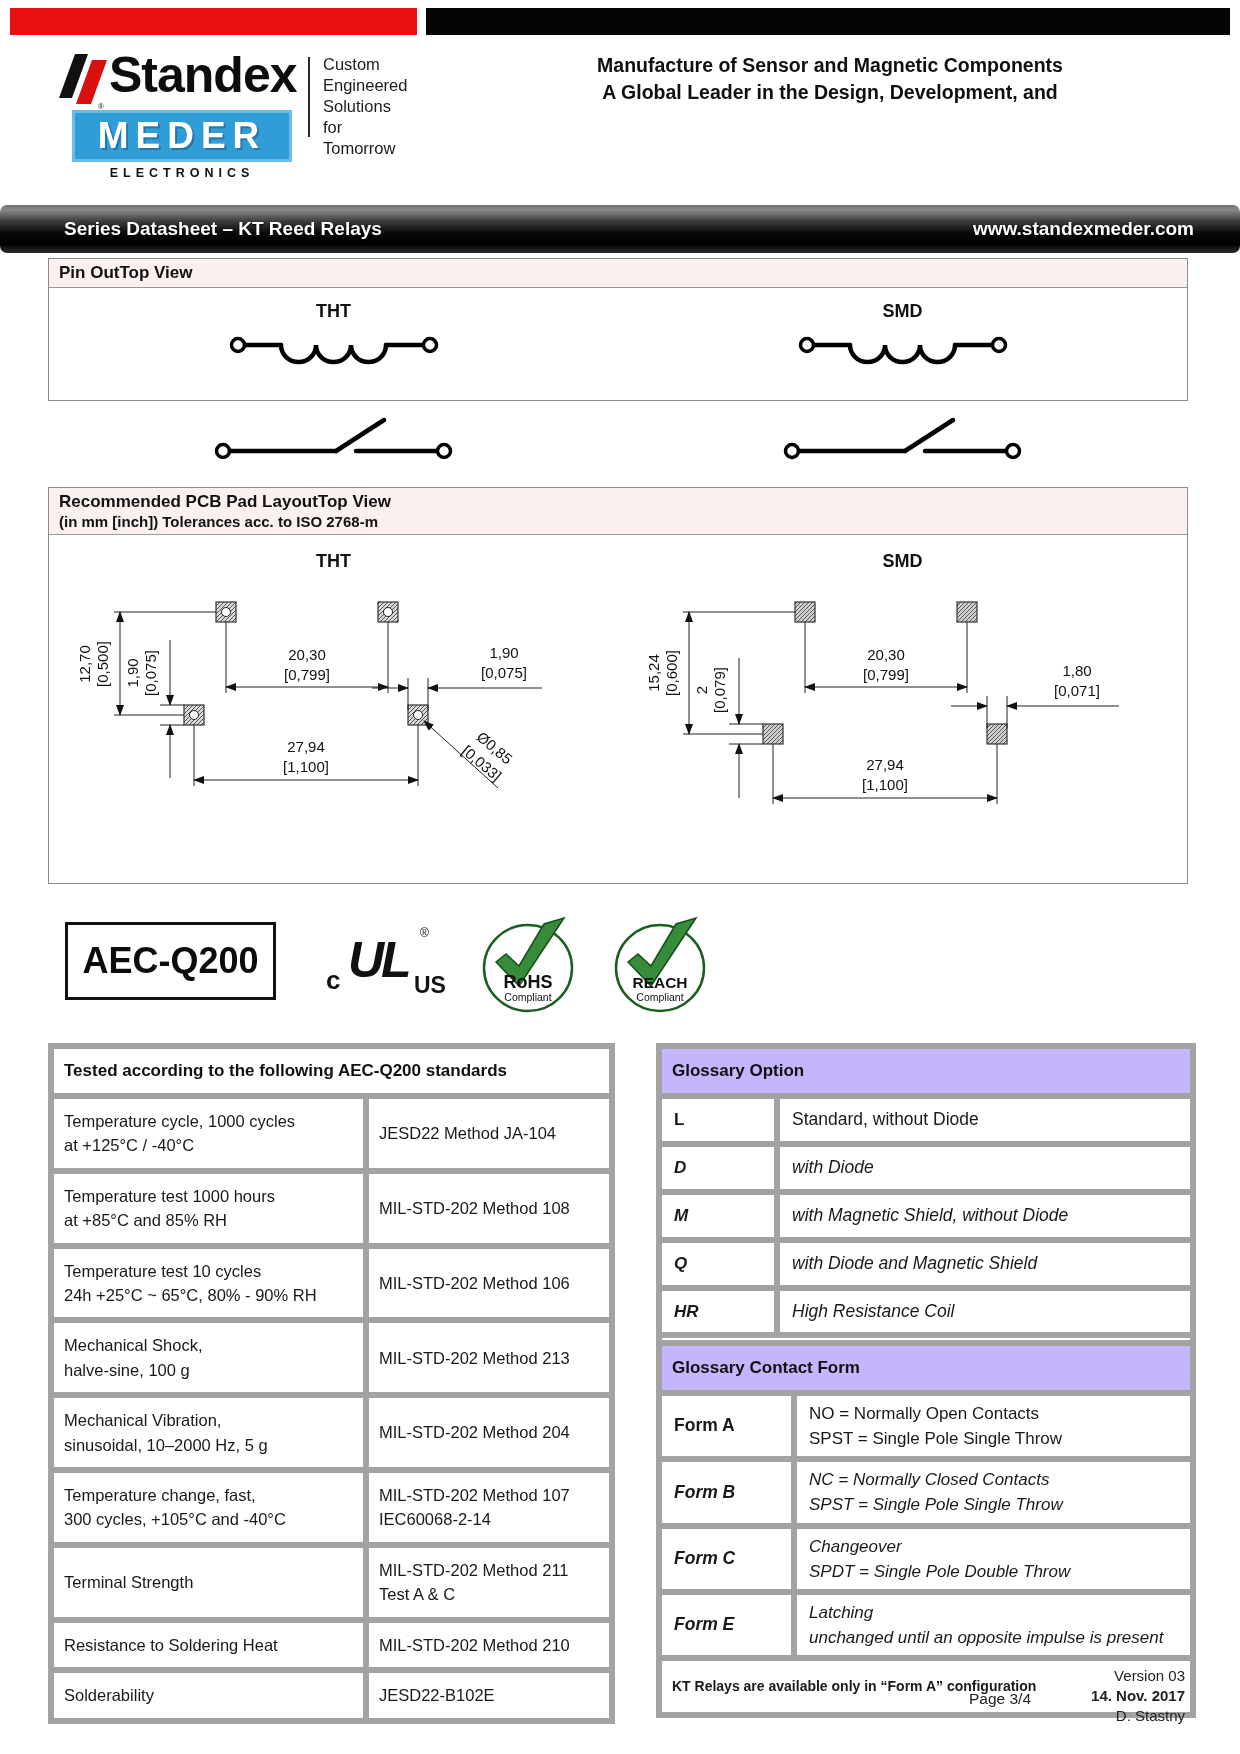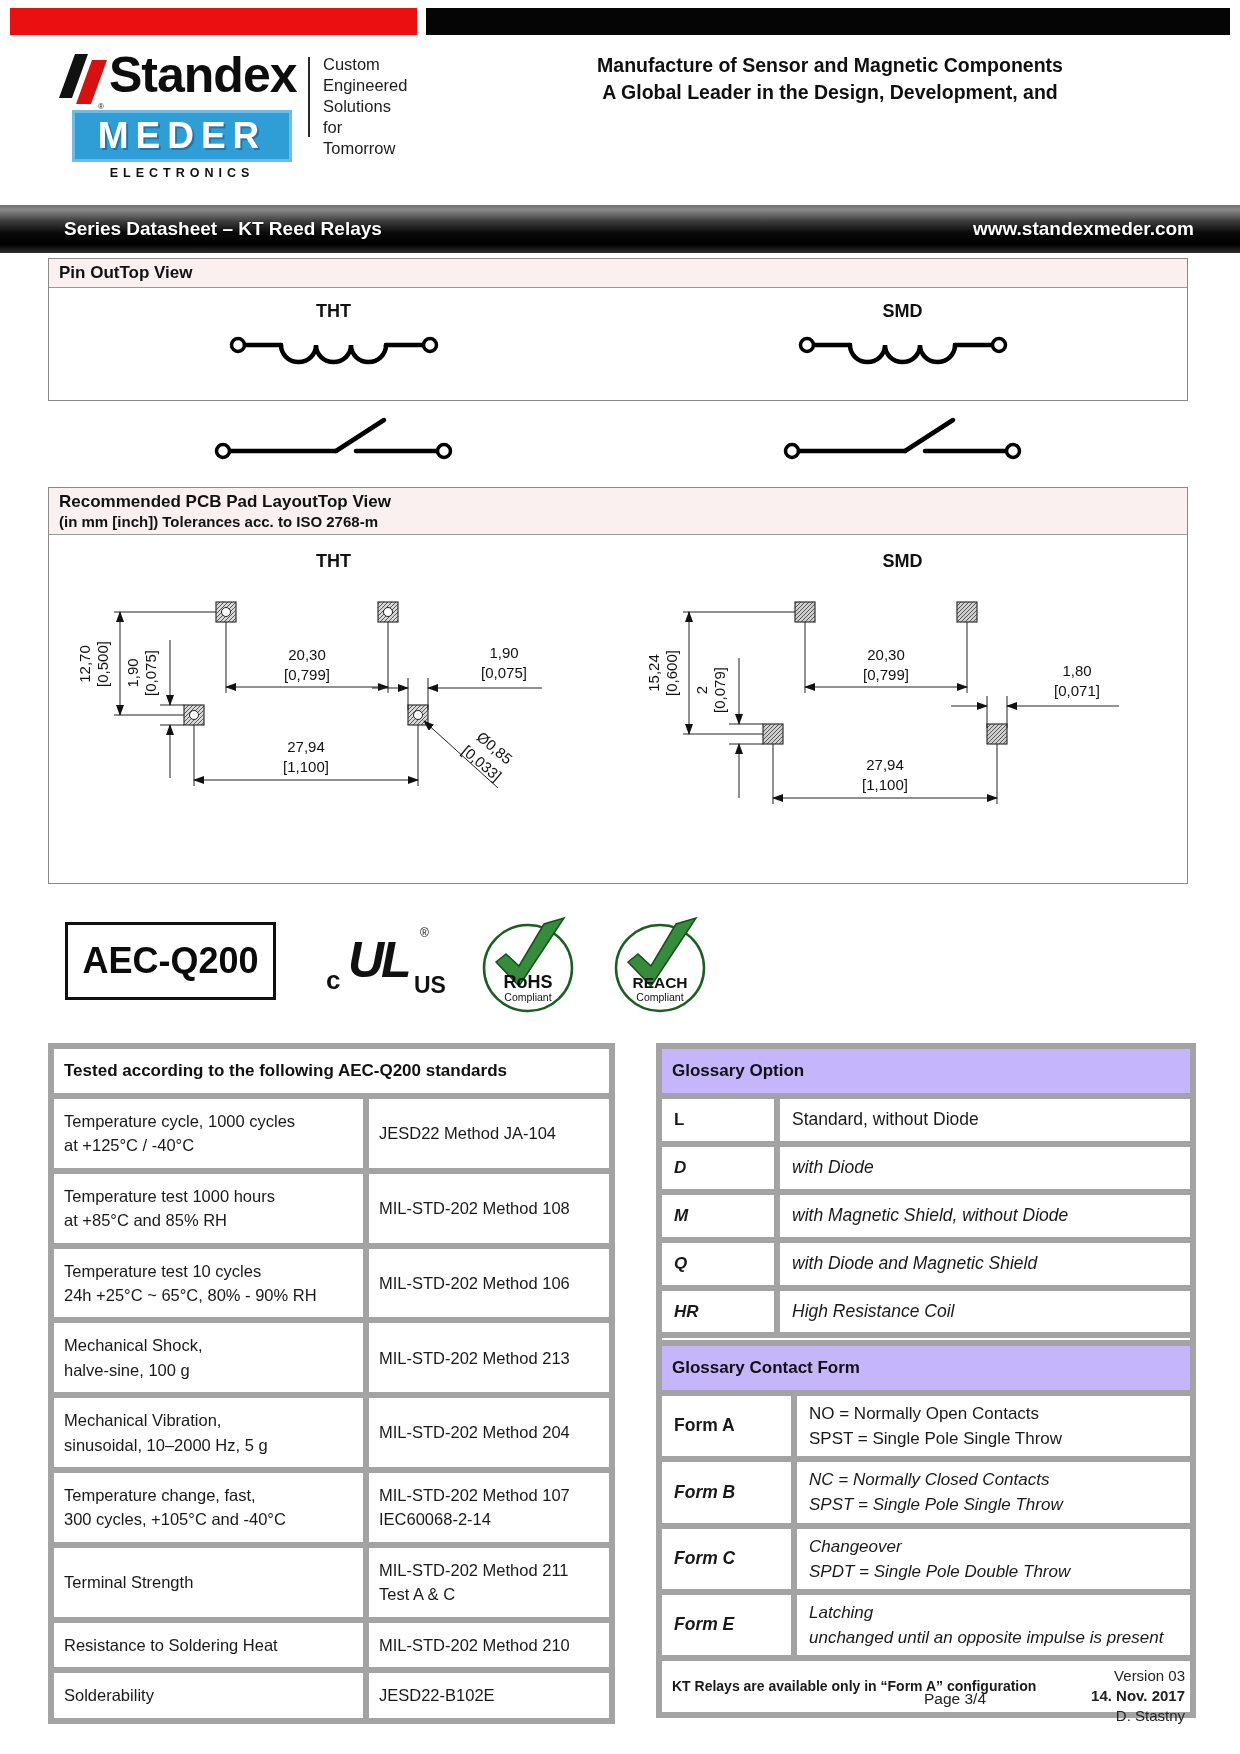--- a/index.html
+++ b/index.html
@@ -26,21 +26,21 @@
     font-size:12.5px;font-weight:700;letter-spacing:5px;color:#111;}
   .logo-divider{position:absolute;left:243px;top:5px;width:2px;height:80px;background:#2a2a2a;}
   .tagline{position:absolute;left:258px;top:2px;font-size:16.5px;line-height:21px;color:#1c1c1c;}
 
   .claim{position:absolute;left:560px;top:52px;width:540px;text-align:center;
     font-size:19.5px;font-weight:700;line-height:27px;color:#0f0f0f;}
 
   
   .title-bar{position:absolute;left:0;top:205px;width:1240px;height:48px;
     background:linear-gradient(180deg,#6f6f6f 0%,#8a8a8a 10%,#3c3c3c 34%,#0a0a0a 58%,#000 82%,#2f2f2f 100%);
-    display:flex;align-items:center;justify-content:space-between;padding:0 46px 0 64px;box-sizing:border-box;}
+    display:flex;align-items:center;justify-content:space-between;padding:0 46px 0 64px;box-sizing:border-box;border-radius:7px;}
   .title-bar .t{color:#fff;font-weight:700;font-size:19px;text-shadow:0 1px 2px #000;}
 
   
   .secbox{position:absolute;left:48px;width:1140px;border:1px solid #8a8a8a;background:#fff;box-sizing:border-box;}
   .sec-head{background:#fbf0f0;border-bottom:1px solid #999;padding:4px 10px;}
   .sec-title{font-size:17px;font-weight:700;color:#111;}
   .sec-sub{font-size:15px;font-weight:600;color:#111;margin-top:1px;}
 
   #pinout-box{top:258px;height:143px;}
   #pcb-box{top:487px;height:397px;}
@@ -78,21 +78,21 @@
 
   #gloss-contact{position:absolute;left:656px;top:1340px;width:534px;}
   #gloss-contact td{padding:5px 12px;}
   #gloss-contact td.form{font-weight:700;font-size:17.5px;}
   #gloss-contact td.desc{font-size:17px;}
 
   .it{font-style:italic;color:#2f2f2f;}
   td.note{font-size:14px;font-weight:700;padding:15px 10px !important;border-top:2px solid #3a3a3a !important;}
 
   
-  .foot-page{position:absolute;left:895px;top:1690px;width:120px;text-align:center;font-size:15.5px;color:#222;}
+  .foot-page{position:absolute;left:940px;top:1690px;width:120px;text-align:center;font-size:15.5px;color:#222;}
   .foot-ver{position:absolute;left:985px;top:1666px;width:200px;text-align:right;font-size:15px;line-height:20px;color:#222;}
   .foot-ver .b{font-weight:700;}
 </style>
 </head>
 <body>
 
 <div id="page">
 
   <div class="bar-red"></div>
   <div class="bar-black"></div>

